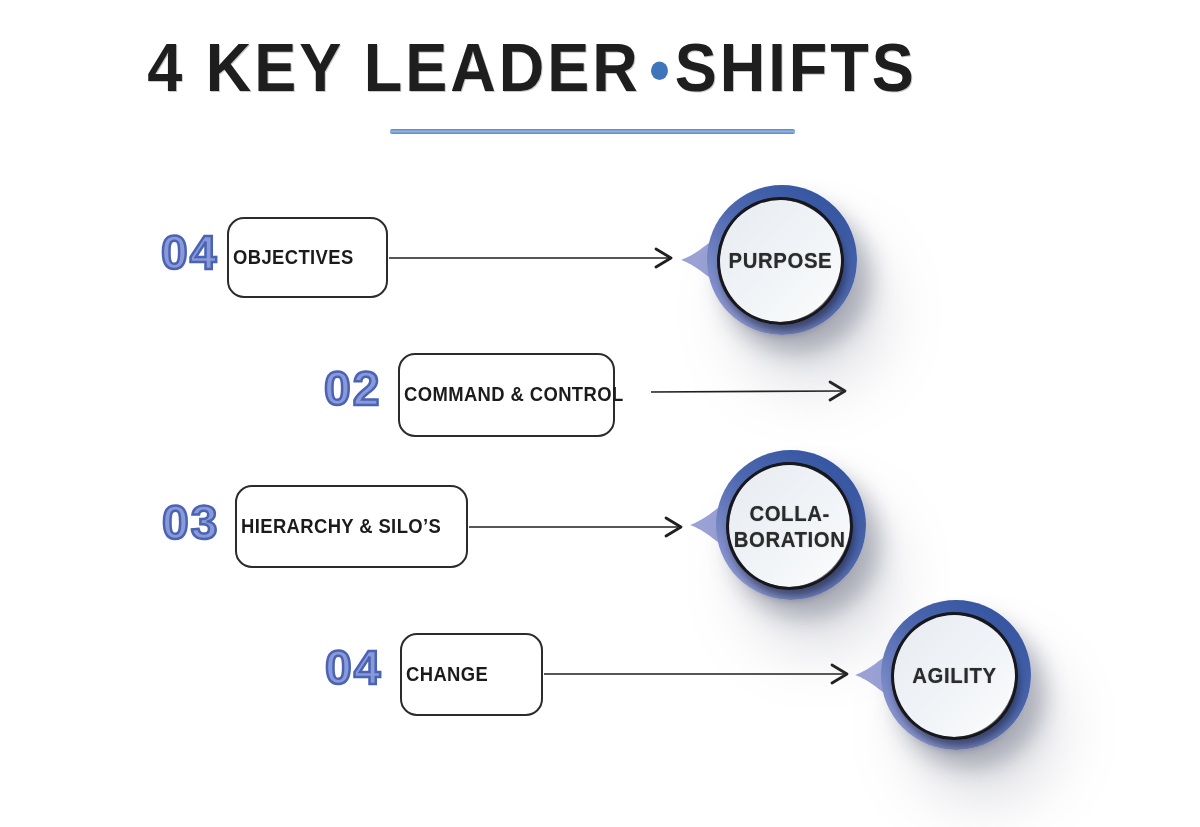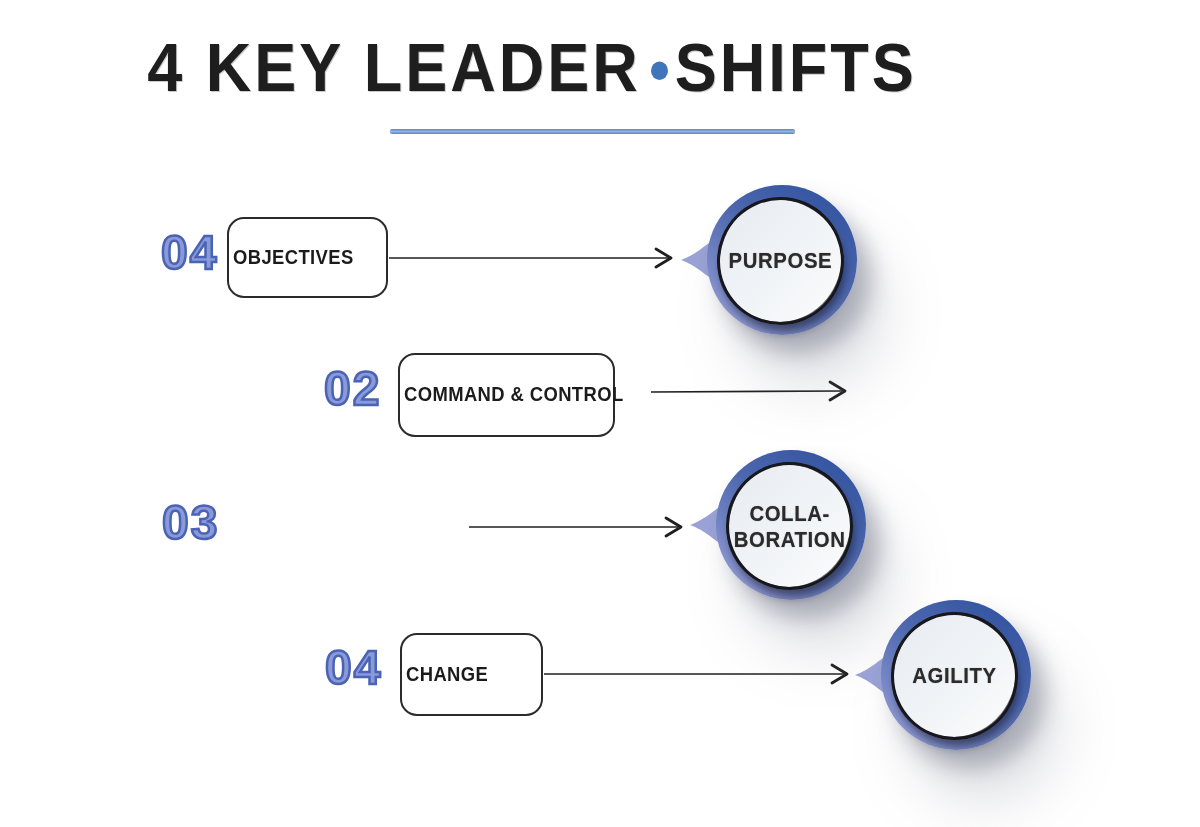--- a/index.html
+++ b/index.html
@@ -133,20 +133,23 @@
       <span class="badge-label">PURPOSE</span>
     </div>
   </div>
 
   <span class="num n2">02</span>
   <div class="from-box b2">
     <span>COMMAND &amp; CONTROL</span>
   </div>
 
   <span class="num n3">03</span>
+  <div class="from-box b3">
+    <span>HIERARCHY &amp; SILO’S</span>
+  </div>
   <div class="badge p3">
     <svg class="tail" width="34" height="44" viewBox="0 0 34 44">
       <path d="M34,0 C16,15 8,19 0,22 C8,25 16,29 34,44 Z" fill="#9aa2d6"></path>
     </svg>
     <div class="ring"></div>
     <div class="face">
       <span class="badge-label">COLLA-
 BORATION</span>
     </div>
   </div>

